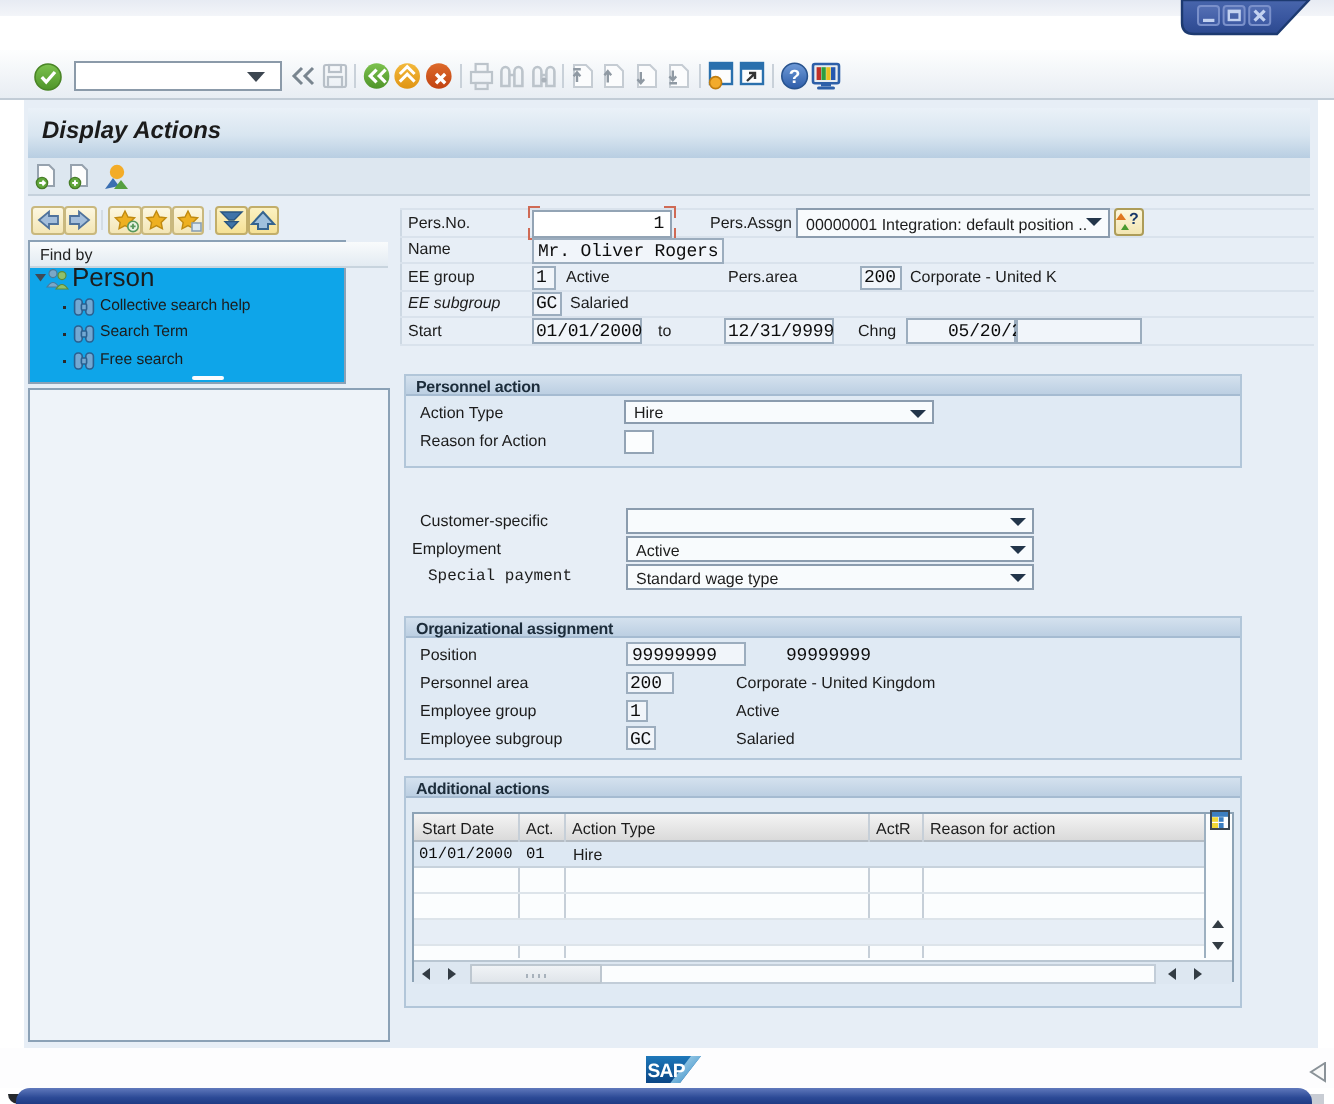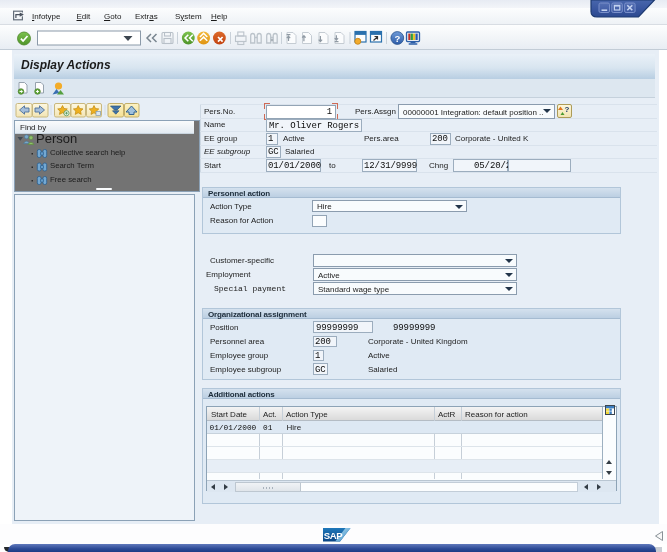--- a/index.html
+++ b/index.html
@@ -24,36 +24,20 @@
 .hline { position:absolute; height:1px; background:#d9e2ec; }
 .menu-item { position:absolute; top:0; font-size:8px; color:#1a1a1a; }
 .menu-item u { text-decoration:underline; }
 </style>
 </head>
 <body>
 <div id="stage">
 
   <div class="abs" style="left:0;top:0;width:667px;height:8px;background:linear-gradient(#e7ebf3,#f3f5f9);"></div>
 
-  <div class="abs" style="left:0;top:8px;width:667px;height:17px;background:linear-gradient(#fcfdfe,#eef2f6);border-bottom:1px solid #d8dde3;">
-    <div class="abs" id="menuicon" style="left:13px;top:2px;">
-      <svg width="13" height="12">
-        <rect x="0.6" y="1.2" width="8.8" height="8.6" fill="none" stroke="#646e7a" stroke-width="1.2"></rect>
-        <rect x="6.8" y="2.4" width="3" height="4" fill="#f6f8fb"></rect>
-        <path d="M2.9,8 V4.6 h4.2" stroke="#4a525e" stroke-width="1.2" fill="none"></path>
-        <polygon points="6.7,2.6 10.9,4.6 6.7,6.7" fill="#4a525e"></polygon>
-      </svg>
-    </div>
-    <div class="menu-item" style="left:32px;top:4px;"><u>I</u>nfotype</div>
-    <div class="menu-item" style="left:76.5px;top:4px;"><u>E</u>dit</div>
-    <div class="menu-item" style="left:104px;top:4px;"><u>G</u>oto</div>
-    <div class="menu-item" style="left:135px;top:4px;">Extr<u>a</u>s</div>
-    <div class="menu-item" style="left:175px;top:4px;">S<u>y</u>stem</div>
-    <div class="menu-item" style="left:211px;top:4px;"><u>H</u>elp</div>
-  </div>
 
   <div class="abs" id="toolbar" style="left:0;top:25px;width:667px;height:25px;background:linear-gradient(#fdfefe,#e8edf3);border-bottom:1px solid #c2ccd6;">
     <svg width="667" height="25" style="position:absolute;left:0;top:0;">
       <defs>
         <linearGradient id="ggrn" x1="0" y1="0" x2="0" y2="1">
             <stop offset="0" stop-color="#7cc24e"></stop>
             <stop offset="1" stop-color="#4f9429"></stop>
           </linearGradient>
         <linearGradient id="gorg" x1="0" y1="0" x2="0" y2="1">
             <stop offset="0" stop-color="#f3b93c"></stop>
@@ -229,21 +213,21 @@
         <path d="M80,2.5 l1.5,3 3.3,0.4 -2.4,2.3 0.6,3.2 -3,-1.6 -3,1.6 0.6,-3.2 -2.4,-2.3 3.3,-0.4 z"></path>
       </g>
       <circle cx="52.5" cy="10.2" r="2.6" fill="#e8f2e2" stroke="#58985c" stroke-width="0.8"></circle>
       <path d="M51.2,10.2 h2.6 M52.5,8.9 v2.6" stroke="#58985c" stroke-width="0.9"></path>
       <rect x="82" y="8.5" width="4.5" height="4" fill="#dbe7f0" stroke="#8aa0b4" stroke-width="0.8"></rect>
       <path d="M96.5,3 h10.5 l-4,4 h-2.5 z M98.5,7.8 h6.5 l-3.2,3.4 z" fill="#3f73a8" stroke="#2a5580" stroke-width="0.7"></path>
       <path d="M117.5,3 l5.5,6 h-3 v2.5 h-5 v-2.5 h-3 z" fill="#9fc0dc" stroke="#35648f" stroke-width="1"></path>
     </svg>
   </div>
 
-  <div class="abs" style="left:14px;top:120px;width:186px;height:72px;background:#737373;border:1px solid #8ba1b6;">
+  <div class="abs" style="left:14px;top:120px;width:159px;height:72px;background:#0ea5e9;border:1px solid #8ba1b6;">
     <div class="abs" style="left:0;top:0;width:179px;height:13px;background:linear-gradient(#f9fbfc,#e3ebf2);border-bottom:1px solid #c8d4de;">
       <span style="position:absolute;left:5px;top:2px;font-size:8px;color:#222;">Find by</span>
     </div>
     <div class="abs" id="treerows" style="left:0;top:13px;width:179px;height:57px;">
       <svg width="179" height="57" style="position:absolute;left:0;top:0;">
         <path d="M2.5,3 h5.5 l-2.75,3.8 z" fill="#404a54"></path>
         <g>
           <circle cx="11.5" cy="2.8" r="2" fill="#7aa8c8" stroke="#4a7a9a" stroke-width="0.6"></circle>
           <path d="M8.5,9.5 q3,-4.5 6,0 z" fill="#7aa8c8" stroke="#4a7a9a" stroke-width="0.6"></path>
           <circle cx="16" cy="3.8" r="2" fill="#8ec06a" stroke="#5a8a3a" stroke-width="0.6"></circle>

